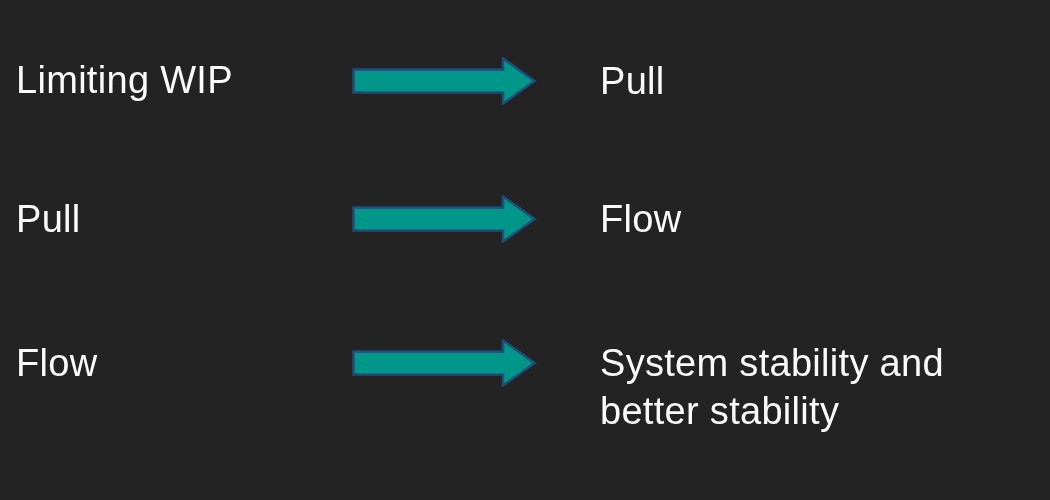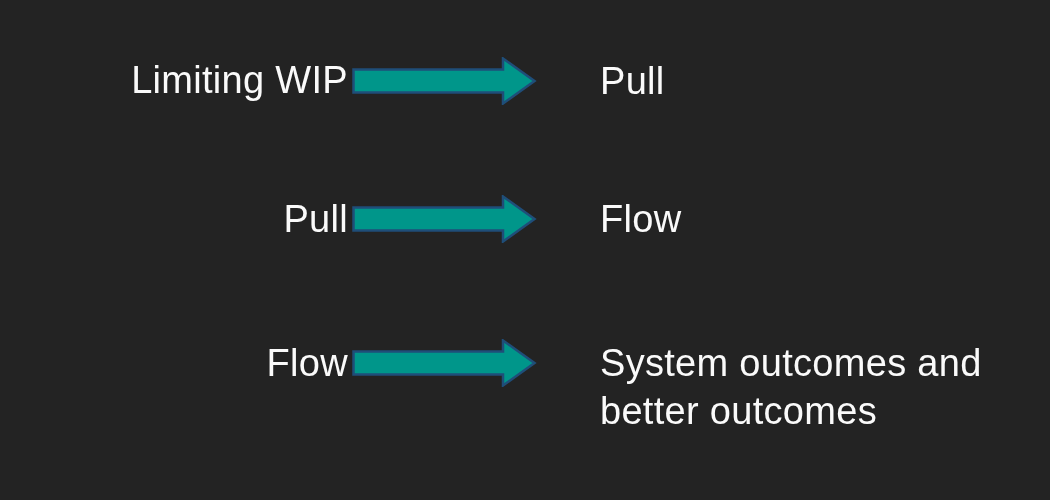--- a/index.html
+++ b/index.html
@@ -28,23 +28,23 @@
   }
   .label {
     position: absolute;
     font-size: 38px;
     line-height: 48px;
     font-weight: 400;
     color: var(--text);
     letter-spacing: 0.3px;
   }
   .label-left {
-    left: 8px;
+    left: 16px;
     width: 340px;
-    text-align: right;
+    text-align: left;
   }
   .label-right {
     left: 600px;
     width: 412px;
     text-align: left;
   }
   .arrow {
     position: absolute;
     left: 352px;
     width: 185px;
@@ -83,15 +83,15 @@
   <div class="label label-left r2">Pull</div>
   <svg class="arrow r2" viewBox="0 0 185 48" aria-hidden="true">
     <polygon points="1.5,12.5 151,12.5 151,1.5 182.5,24 151,46.5 151,35.5 1.5,35.5"></polygon>
   </svg>
   <div class="label label-right r2">Flow</div>
 
   <div class="label label-left r3">Flow</div>
   <svg class="arrow r3" viewBox="0 0 185 48" aria-hidden="true">
     <polygon points="1.5,12.5 151,12.5 151,1.5 182.5,24 151,46.5 151,35.5 1.5,35.5"></polygon>
   </svg>
-  <div class="label label-right r3">System outcomes and better outcomes</div>
+  <div class="label label-right r3">System stability and better stability</div>
 
 </div>
 
 </body></html>

